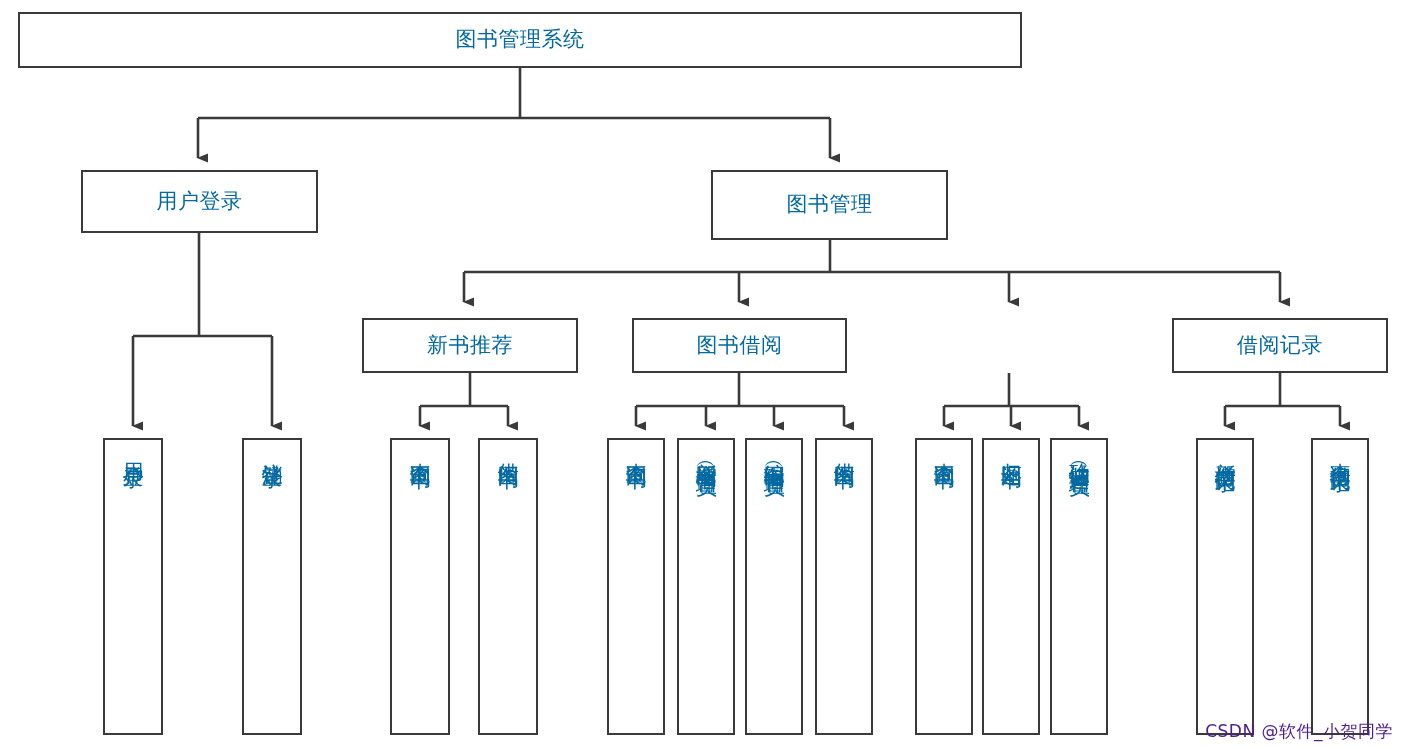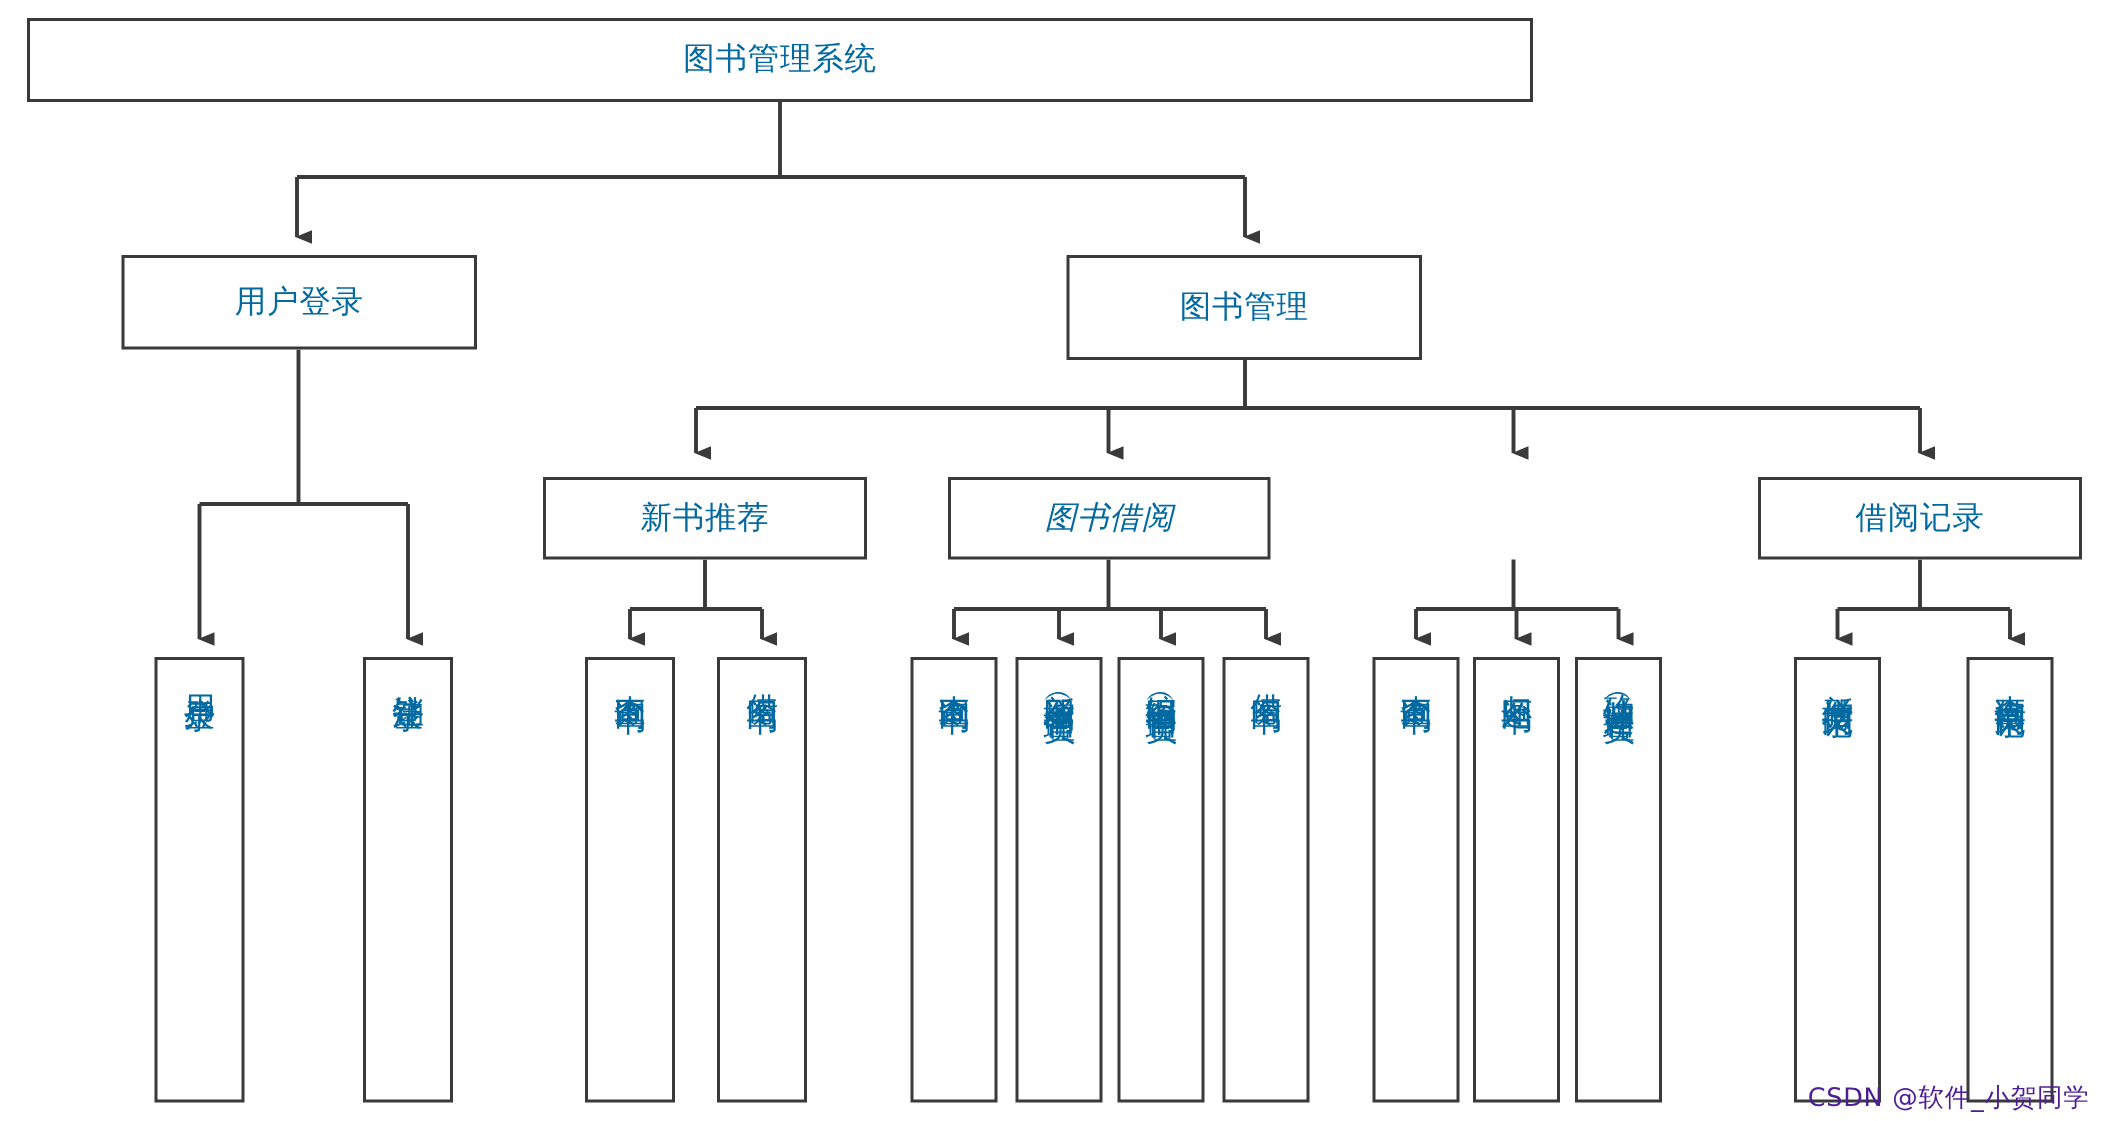--- a/index.html
+++ b/index.html
@@ -139,21 +139,21 @@
   </div>
 
   <div class="node horiz" style="left:711px; top:170px; width:237px; height:70px;">
     <span class="node-label">图书管理</span>
   </div>
 
   <div class="node horiz" style="left:362px; top:318px; width:216px; height:55px;">
     <span class="node-label">新书推荐</span>
   </div>
 
-  <div class="node horiz" style="left:632px; top:318px; width:215px; height:55px;font-style:italic;">
+  <div class="node horiz" style="left:632px; top:318px; width:215px; height:55px;">
     <span class="node-label">图书借阅</span>
   </div>
 
 
   <div class="node horiz" style="left:1172px; top:318px; width:216px; height:55px;">
     <span class="node-label">借阅记录</span>
   </div>
 
   <div class="node vert" style="left:103px; top:438px; width:60px; height:297px;">
     <span class="node-label">用户登录</span>

